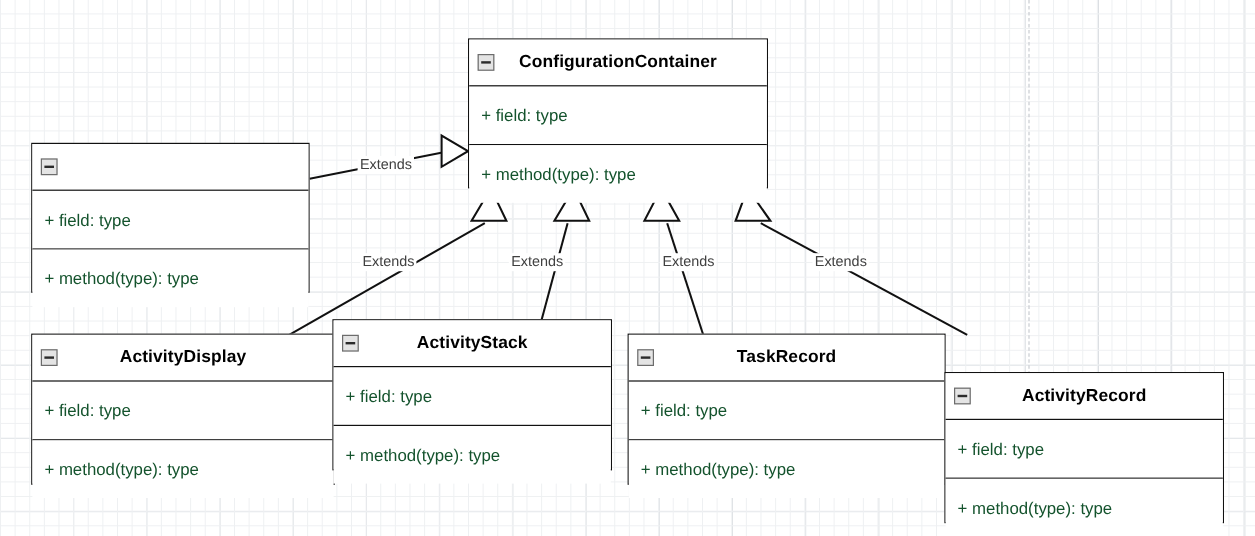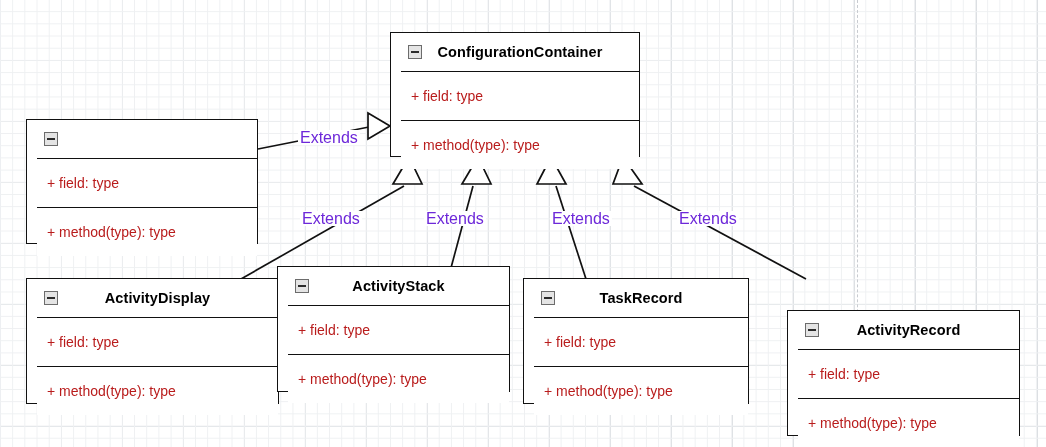--- a/index.html
+++ b/index.html
@@ -28,21 +28,20 @@
     width: 1046px;
     height: 447px;
     pointer-events: none;
   }
   .uml-class {
     position: absolute;
     box-sizing: border-box;
     background: #ffffff;
     border: 1.6px solid #111111;
     z-index: 5;
-    padding-left: 10px;
   }
   .uml-title-row {
     position: relative;
     height: 38px;
     border-bottom: 1.6px solid #111111;
     display: flex;
     align-items: center;
     justify-content: center;
     background: #ffffff;
   }
@@ -73,30 +72,30 @@
     margin-top: -1px;
     height: 2px;
     background: #2b2b2b;
   }
   .uml-compartment {
     height: 48px;
     display: flex;
     align-items: center;
     padding-left: 10px;
     font-size: 14px;
-    color: #b91c1c;
+    color: #14532d;
     background: #ffffff;
   }
   .uml-compartment.with-border {
     border-bottom: 1.6px solid #111111;
   }
   .edge-label {
     position: absolute;
-    font-size: 16px;
-    color: #6d28d9;
+    font-size: 12px;
+    color: #404040;
     background: #ffffff;
     padding: 0 2px;
     line-height: 15px;
     white-space: nowrap;
     z-index: 6;
   }
   .watermark {
     position: absolute;
     right: 10px;
     bottom: 7px;
@@ -178,21 +177,21 @@
 
   <div class="uml-class" style="left:277px; top:266px; width:233px; height:126px;">
     <div class="uml-title-row">
       <span class="collapse-icon"></span>
       <span class="uml-title">ActivityStack</span>
     </div>
     <div class="uml-compartment with-border">+ field: type</div>
     <div class="uml-compartment">+ method(type): type</div>
   </div>
 
-  <div class="uml-class" style="left:523px; top:278px; width:226px; height:126px;">
+  <div class="uml-class" style="left:523px; top:278px; width:265px; height:126px;">
     <div class="uml-title-row">
       <span class="collapse-icon"></span>
       <span class="uml-title">TaskRecord</span>
     </div>
     <div class="uml-compartment with-border">+ field: type</div>
     <div class="uml-compartment">+ method(type): type</div>
   </div>
 
   <div class="uml-class" style="left:787px; top:278px; width:233px; height:126px;margin-top:32px;">
     <div class="uml-title-row">

